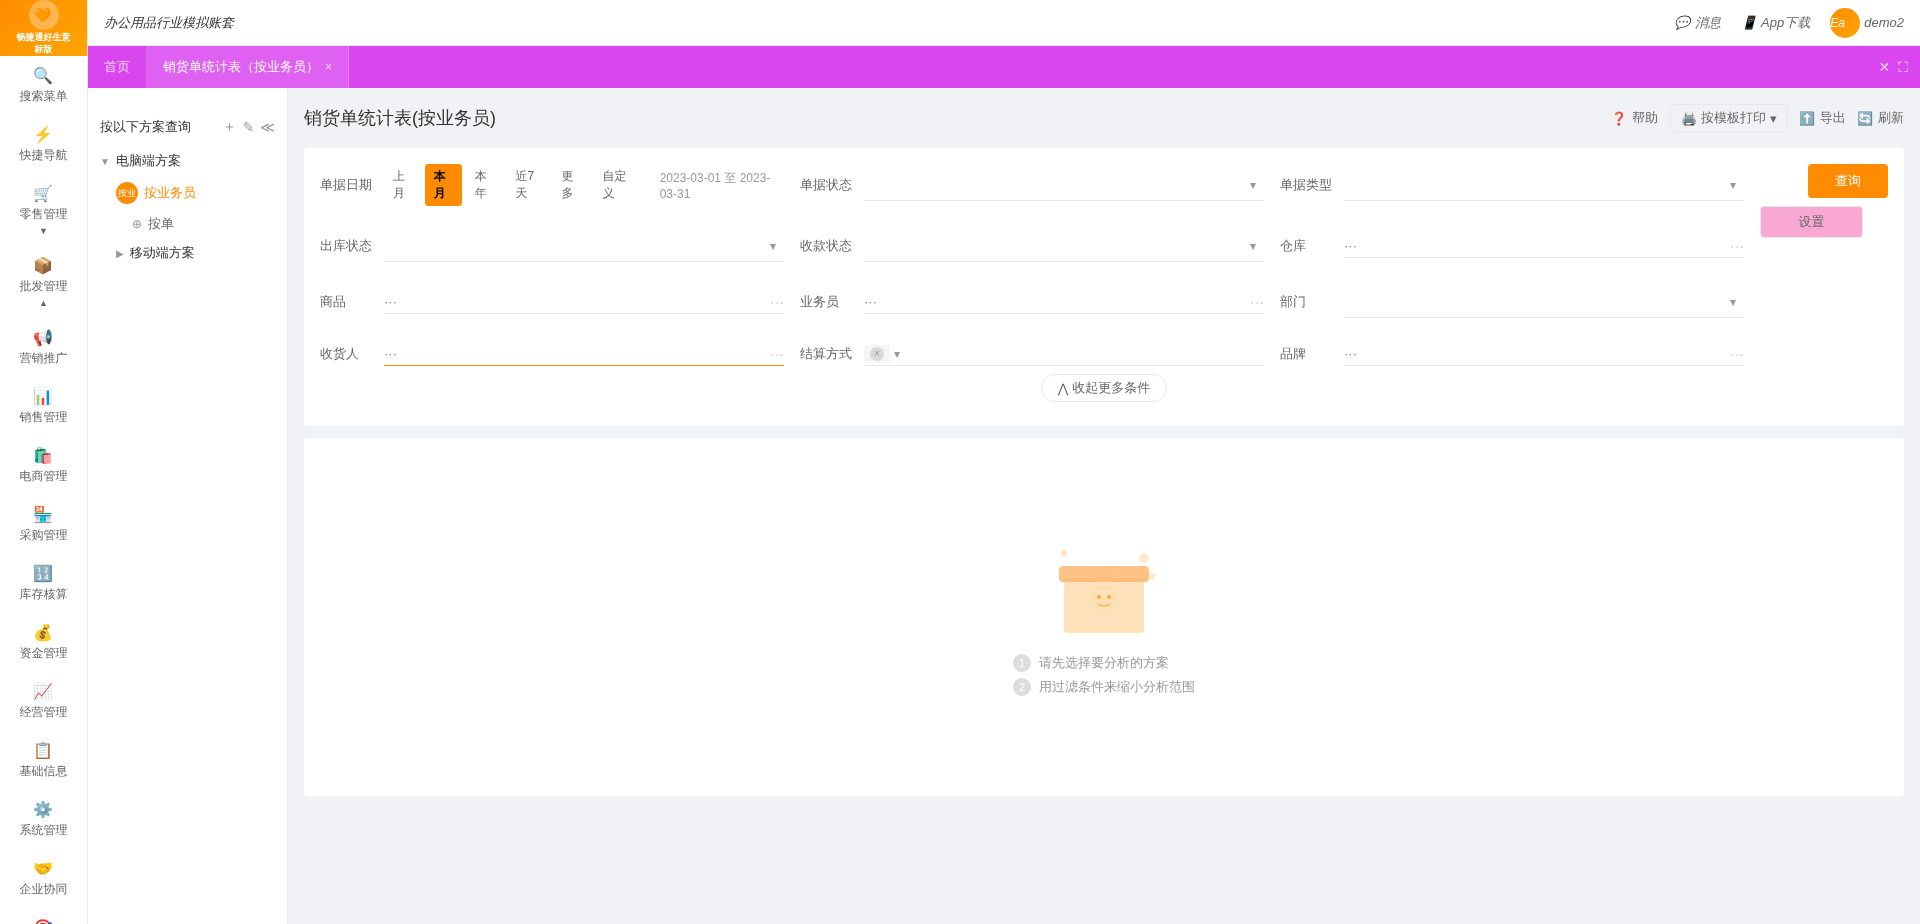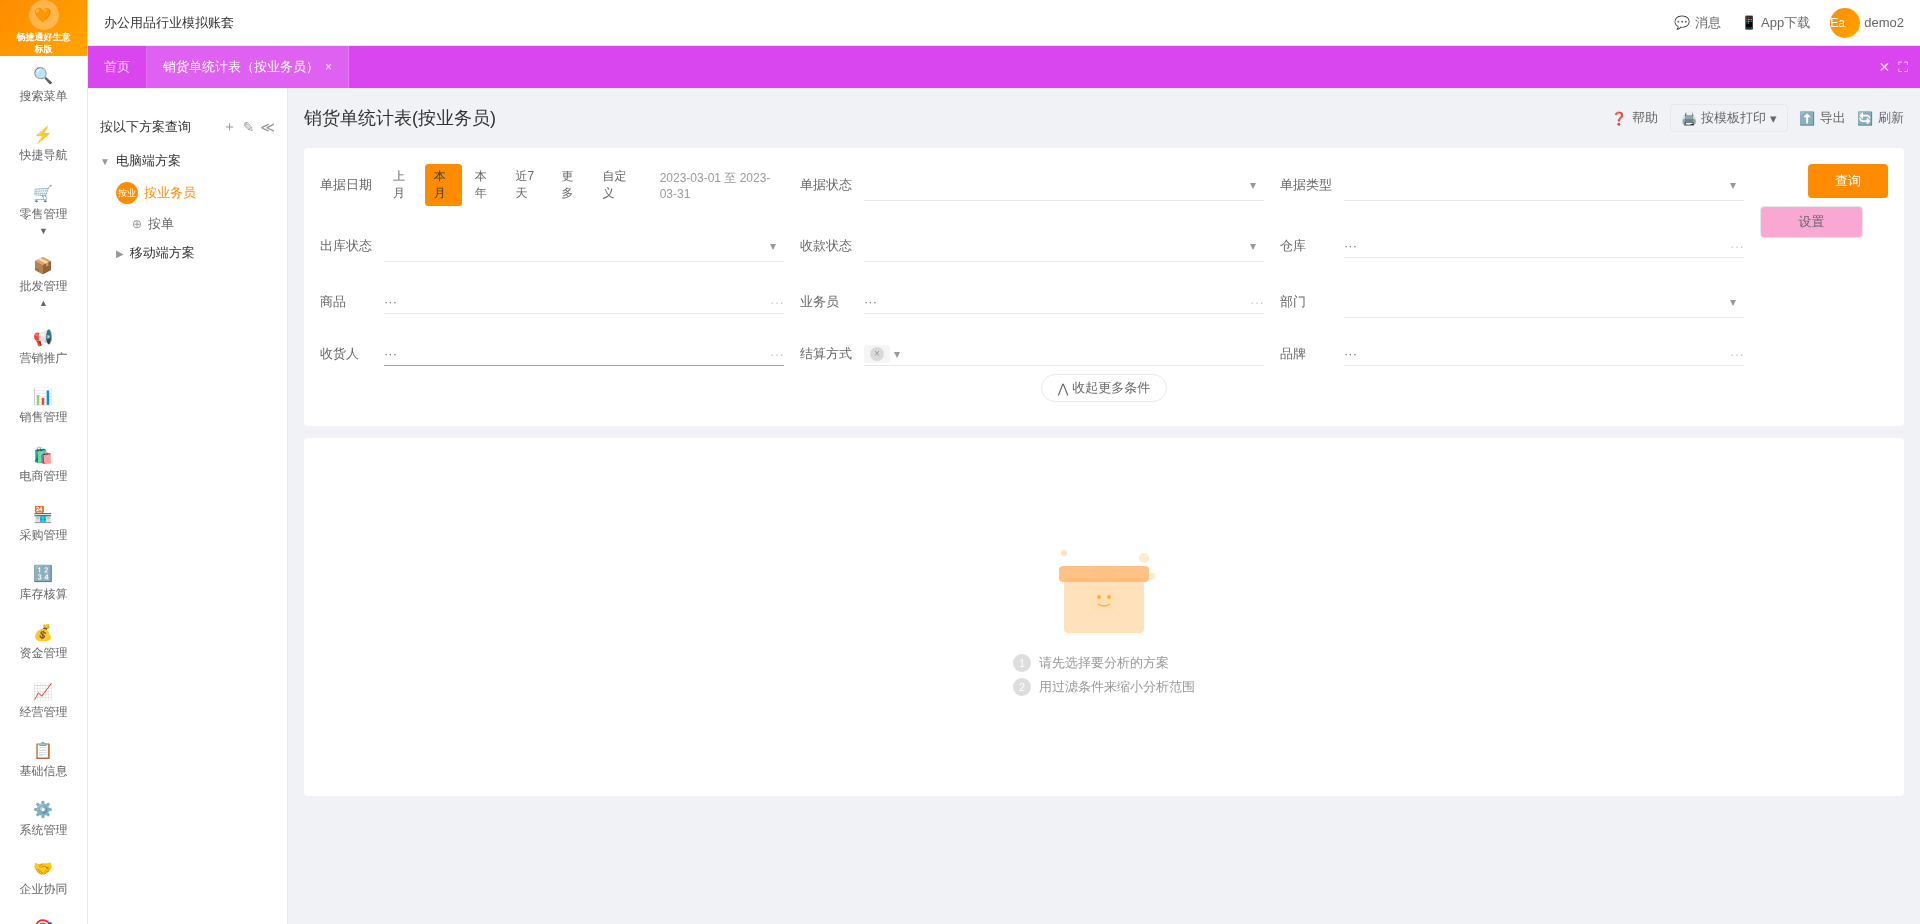--- a/index.html
+++ b/index.html
@@ -64,20 +64,21 @@
 
     
     .topbar {
       height: 46px;
       background: #fff;
       border-bottom: 1px solid #e8e8e8;
       display: flex;
       align-items: center;
       padding: 0 16px;
       gap: 16px;
+      font-style: italic;
     }
     .topbar-title {
       color: #333;
       font-size: 13px;
       flex: 1;
     }
     .topbar-actions {
       display: flex;
       align-items: center;
       gap: 20px;
@@ -319,22 +320,23 @@
     .date-tab {
       padding: 3px 8px;
       border-radius: 3px;
       cursor: pointer;
       font-size: 12px;
       color: #666;
       border: 1px solid transparent;
     }
     .date-tab.active {
       background: #ff8c00;
-      color: #404040;
+      color: #000000;
       border-color: #ff8c00;
+      font-weight: bold;
     }
     .date-range {
       color: #999;
       font-size: 12px;
     }
 
     
     .tag-with-close {
       display: flex;
       align-items: center;

